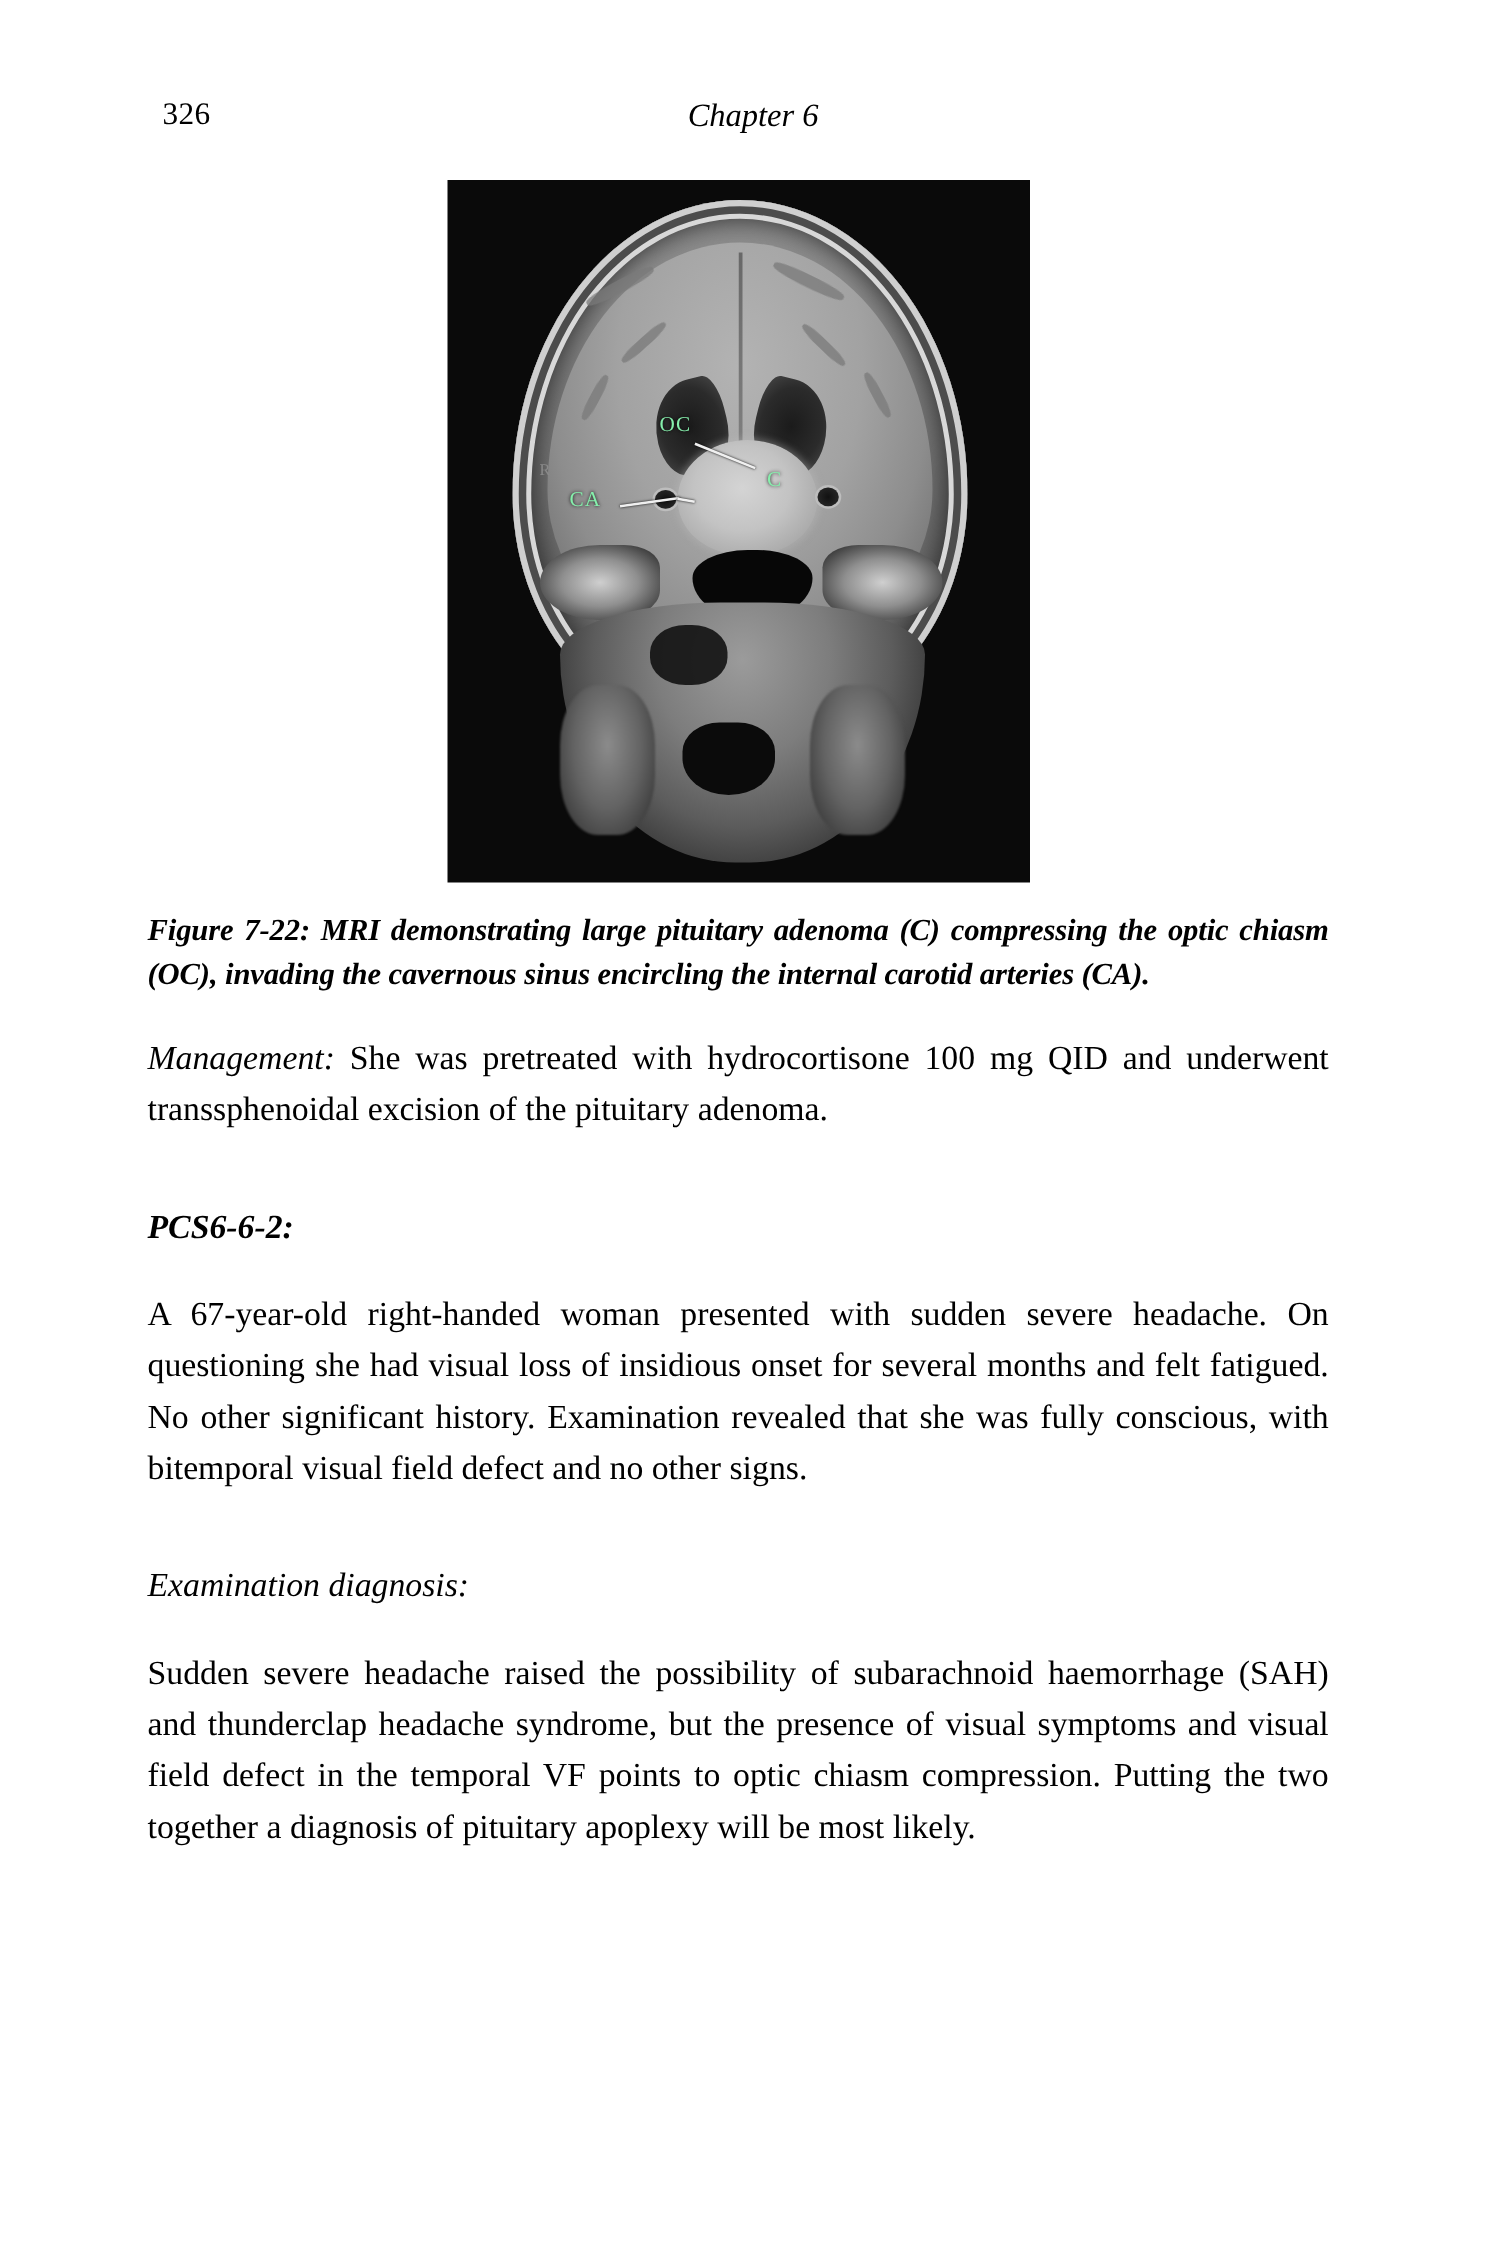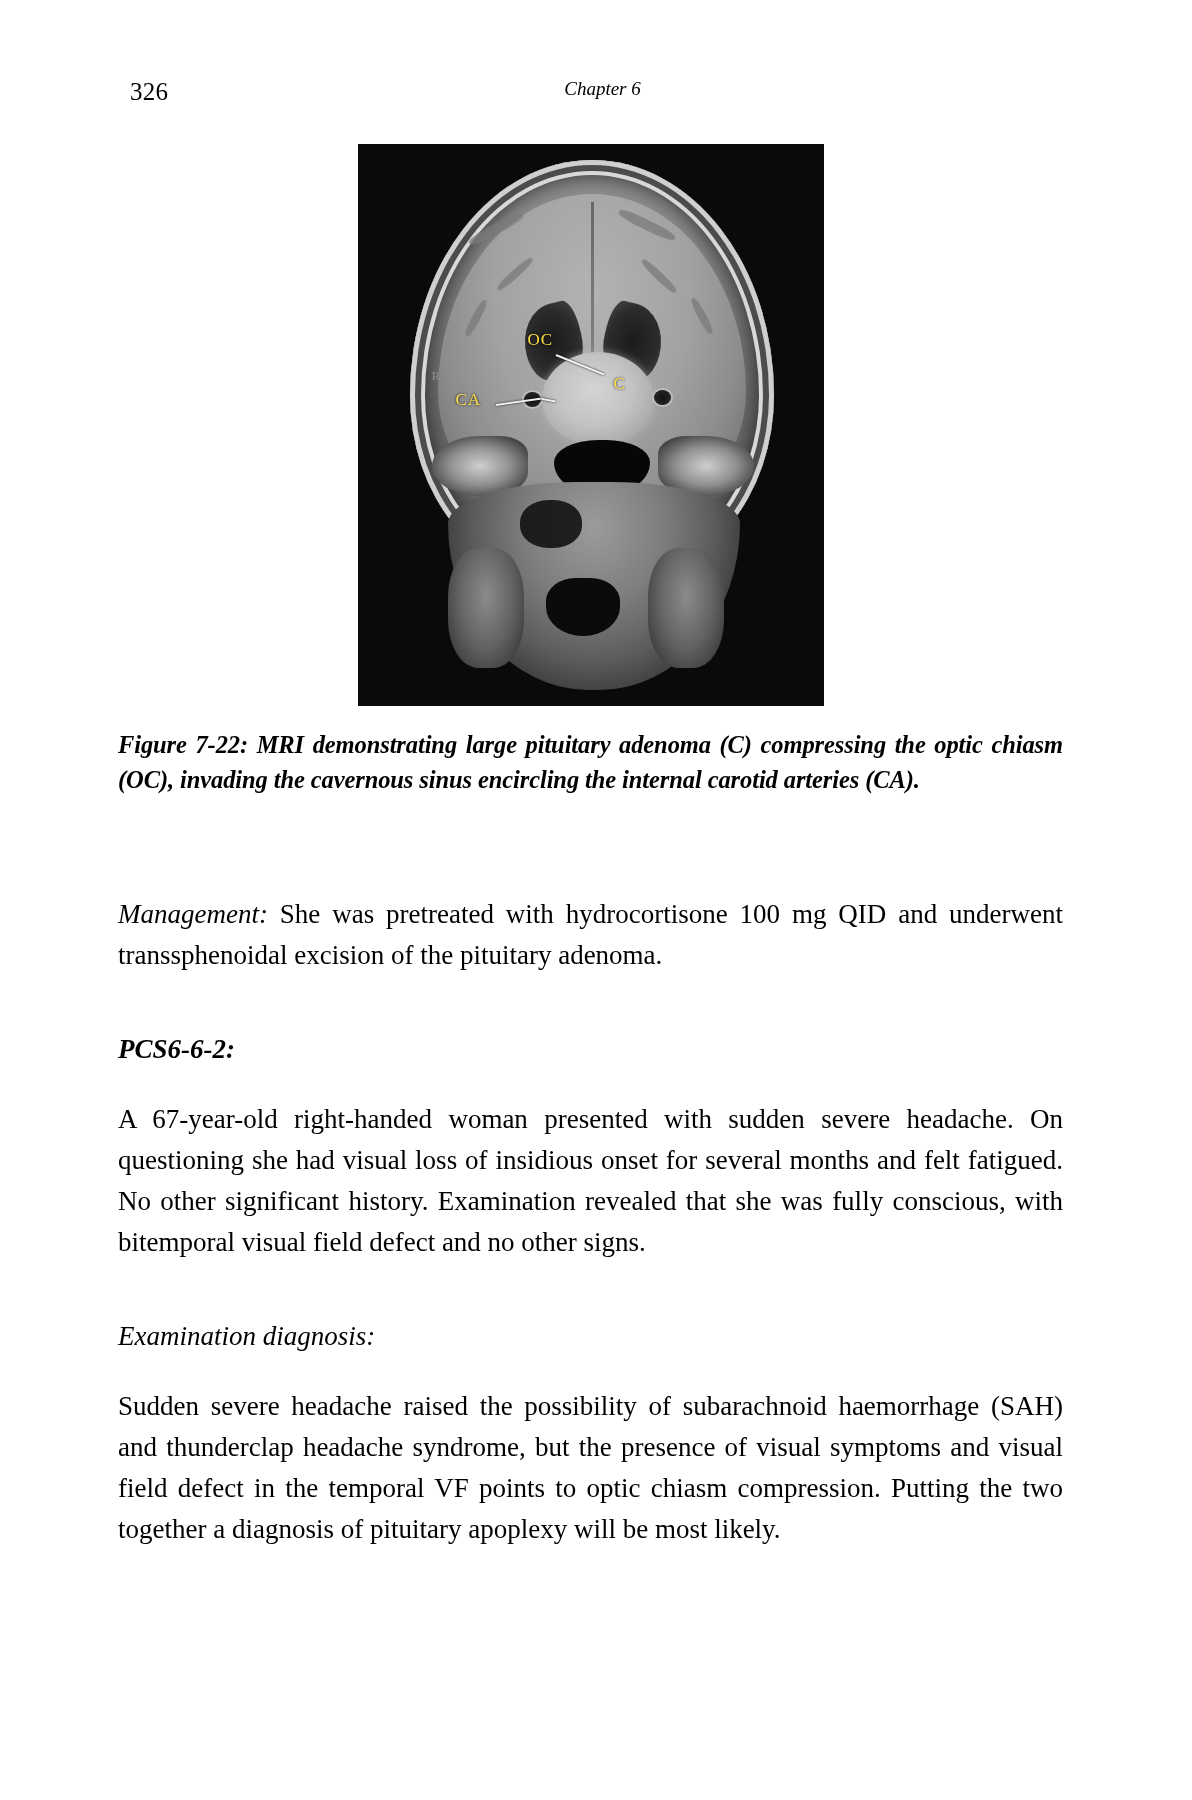--- a/index.html
+++ b/index.html
@@ -43,21 +43,21 @@
     font-size: 25px;
     letter-spacing: 0.3px;
   }
   .chapter-title {
     position: absolute;
     left: 0;
     top: 0;
     width: 945px;
     text-align: center;
     font-style: italic;
-    font-size: 19px;
+    font-size: 26px;
   }
 
   
   .figure-block {
     margin-top: 26px;
     display: flex;
     flex-direction: column;
     align-items: center;
   }
   .mri-frame {
@@ -217,21 +217,21 @@
     height: 120px;
     background: radial-gradient(ellipse at 50% 40%, #8b8b8b 0%, #636363 50%, #2b2b2b 100%);
     border-radius: 40%;
     filter: blur(0.7px);
   }
   .neck-muscle-l { left: 52px; }
   .neck-muscle-r { left: 252px; }
 
   .mri-label {
     position: absolute;
-    color: #fde047;
+    color: #86efac;
     font-family: "Liberation Serif", serif;
     font-size: 17px;
     letter-spacing: 1px;
     text-shadow: 0 0 3px #000;
   }
   .lbl-oc { left: 132px; top: 176px; }
   .lbl-c  { left: 218px; top: 220px; }
   .lbl-ca { left: 60px;  top: 236px; }
   .leader {
     position: absolute;
@@ -273,21 +273,21 @@
     font-weight: bold;
     font-style: italic;
     font-size: 24.5px;
     line-height: 1.42;
     text-align: justify;
     letter-spacing: -0.1px;
   }
 
   
   .body-block {
-    margin-top: 96px;
+    margin-top: 28px;
   }
   p.para {
     margin: 0;
     font-size: 27px;
     line-height: 1.52;
     text-align: justify;
     text-justify: inter-word;
   }
   .gap-lg { height: 58px; }
   .gap-md { height: 34px; }

